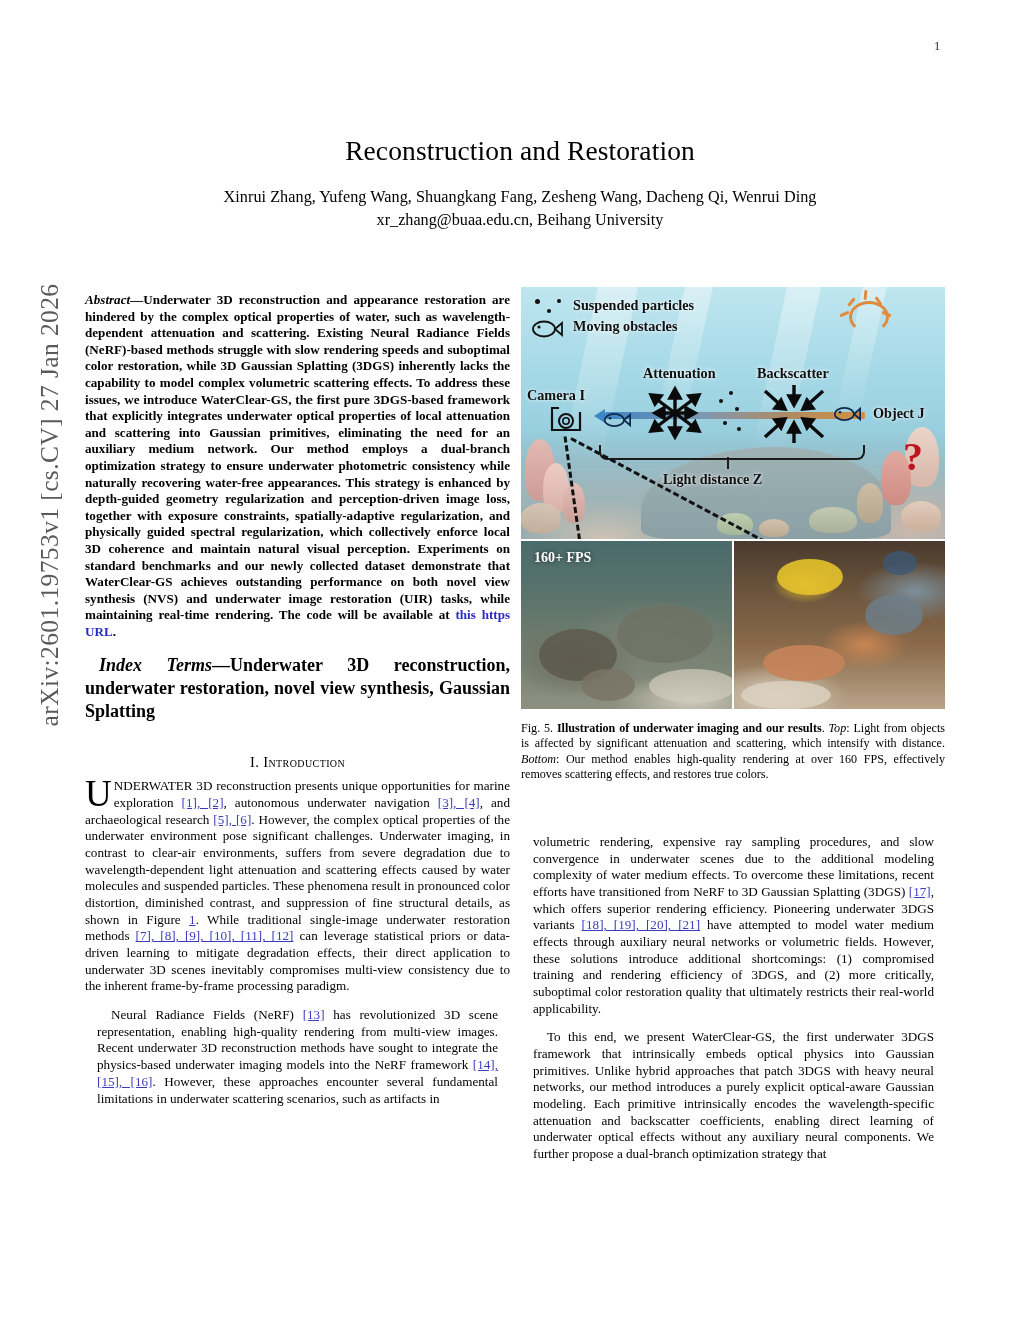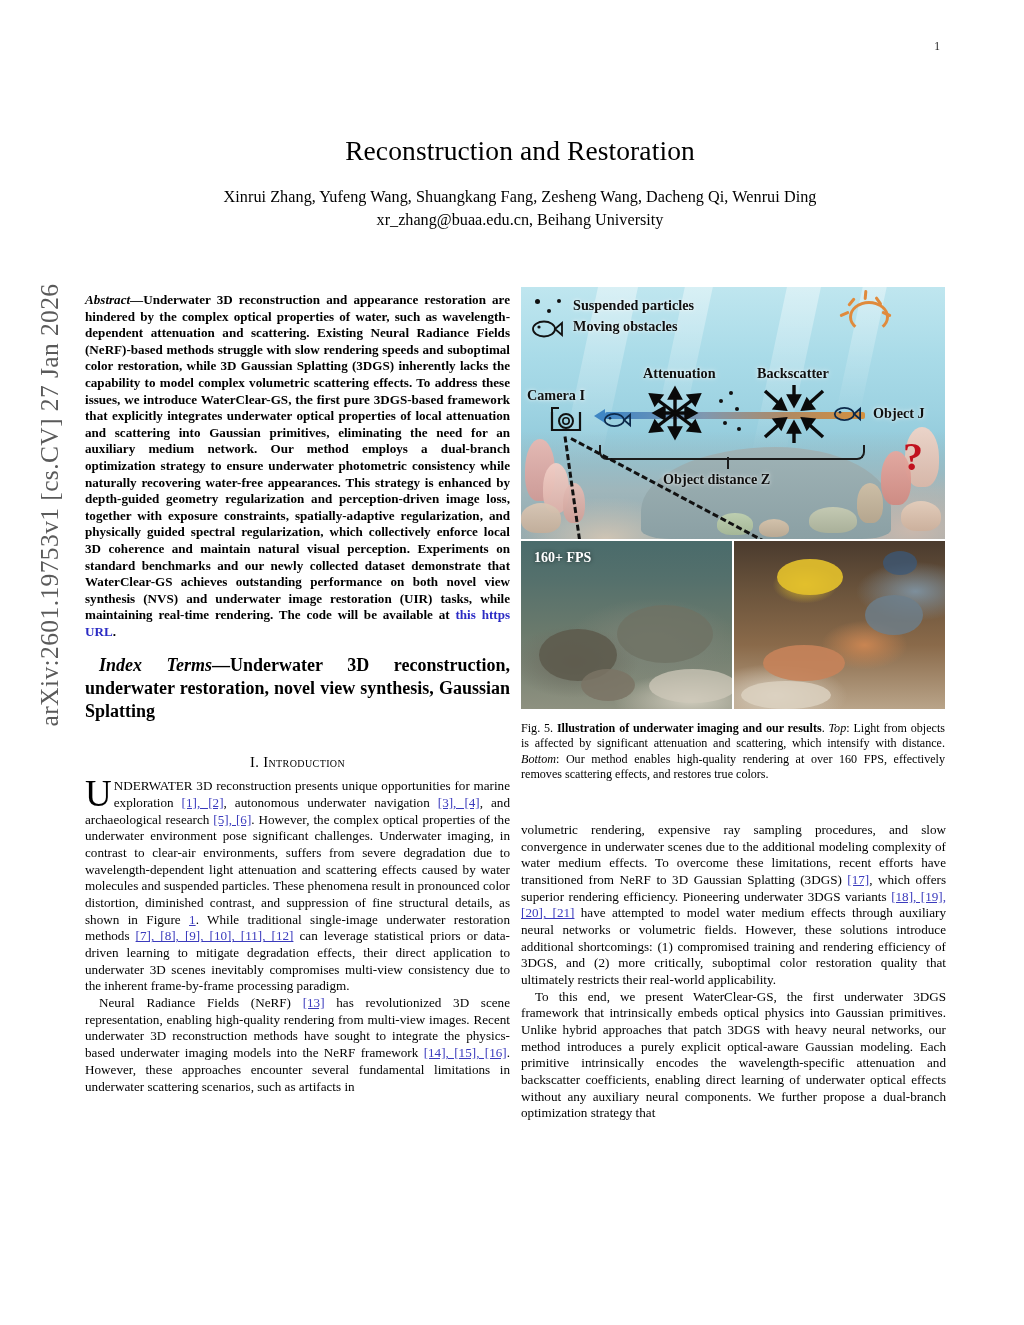--- a/index.html
+++ b/index.html
@@ -112,21 +112,21 @@
 
   .section-head {
     text-align: center;
     font-variant: small-caps;
     font-size: 14.6px;
     margin: 30px 0 7px 0;
     letter-spacing: 0.4px;
   }
 
   p.body-par {
-    margin: 0;
+    margin: 12px;
     text-indent: 14px;
     text-align: justify;
   }
   p.body-par.first { text-indent: 0; }
 
   
   .dropcap-par {
     margin: 0;
     text-align: justify;
   }
@@ -480,21 +480,21 @@
             <path d="M48 40 L58 41 L52 49 Z"></path>
         </g>
       </svg>
 
       <div class="fig-label" style="left:352px; top:118px;">Object J</div>
 
       <div class="qmark" style="left:382px; top:150px;">?</div>
 
       <div class="brace-line" style="left:78px; top:158px; width:262px;"></div>
       <div style="position:absolute; left:206px; top:170px; width:2px; height:12px; background:#1b1b1b;"></div>
-      <div class="fig-label" style="left:142px; top:184px;">Object distance Z</div>
+      <div class="fig-label" style="left:142px; top:184px;">Light distance Z</div>
 
       <div class="dashline" style="left:44px; top:148px; width:104px; transform:rotate(82deg);"></div>
       <div class="dashline" style="left:50px; top:150px; width:220px; transform:rotate(28deg);"></div>
     </div>
 
     <div class="fig-bottom">
       <div class="fig-bottom-half half-hazy">
         <div class="blob" style="left:18px; top:88px; width:78px; height:52px; background:#5d5a4c; opacity:.85;"></div>
         <div class="blob" style="left:96px; top:64px; width:96px; height:58px; background:#6f7264; opacity:.8;"></div>
         <div class="blob" style="left:60px; top:128px; width:54px; height:32px; background:#7b7465; opacity:.85;"></div>

